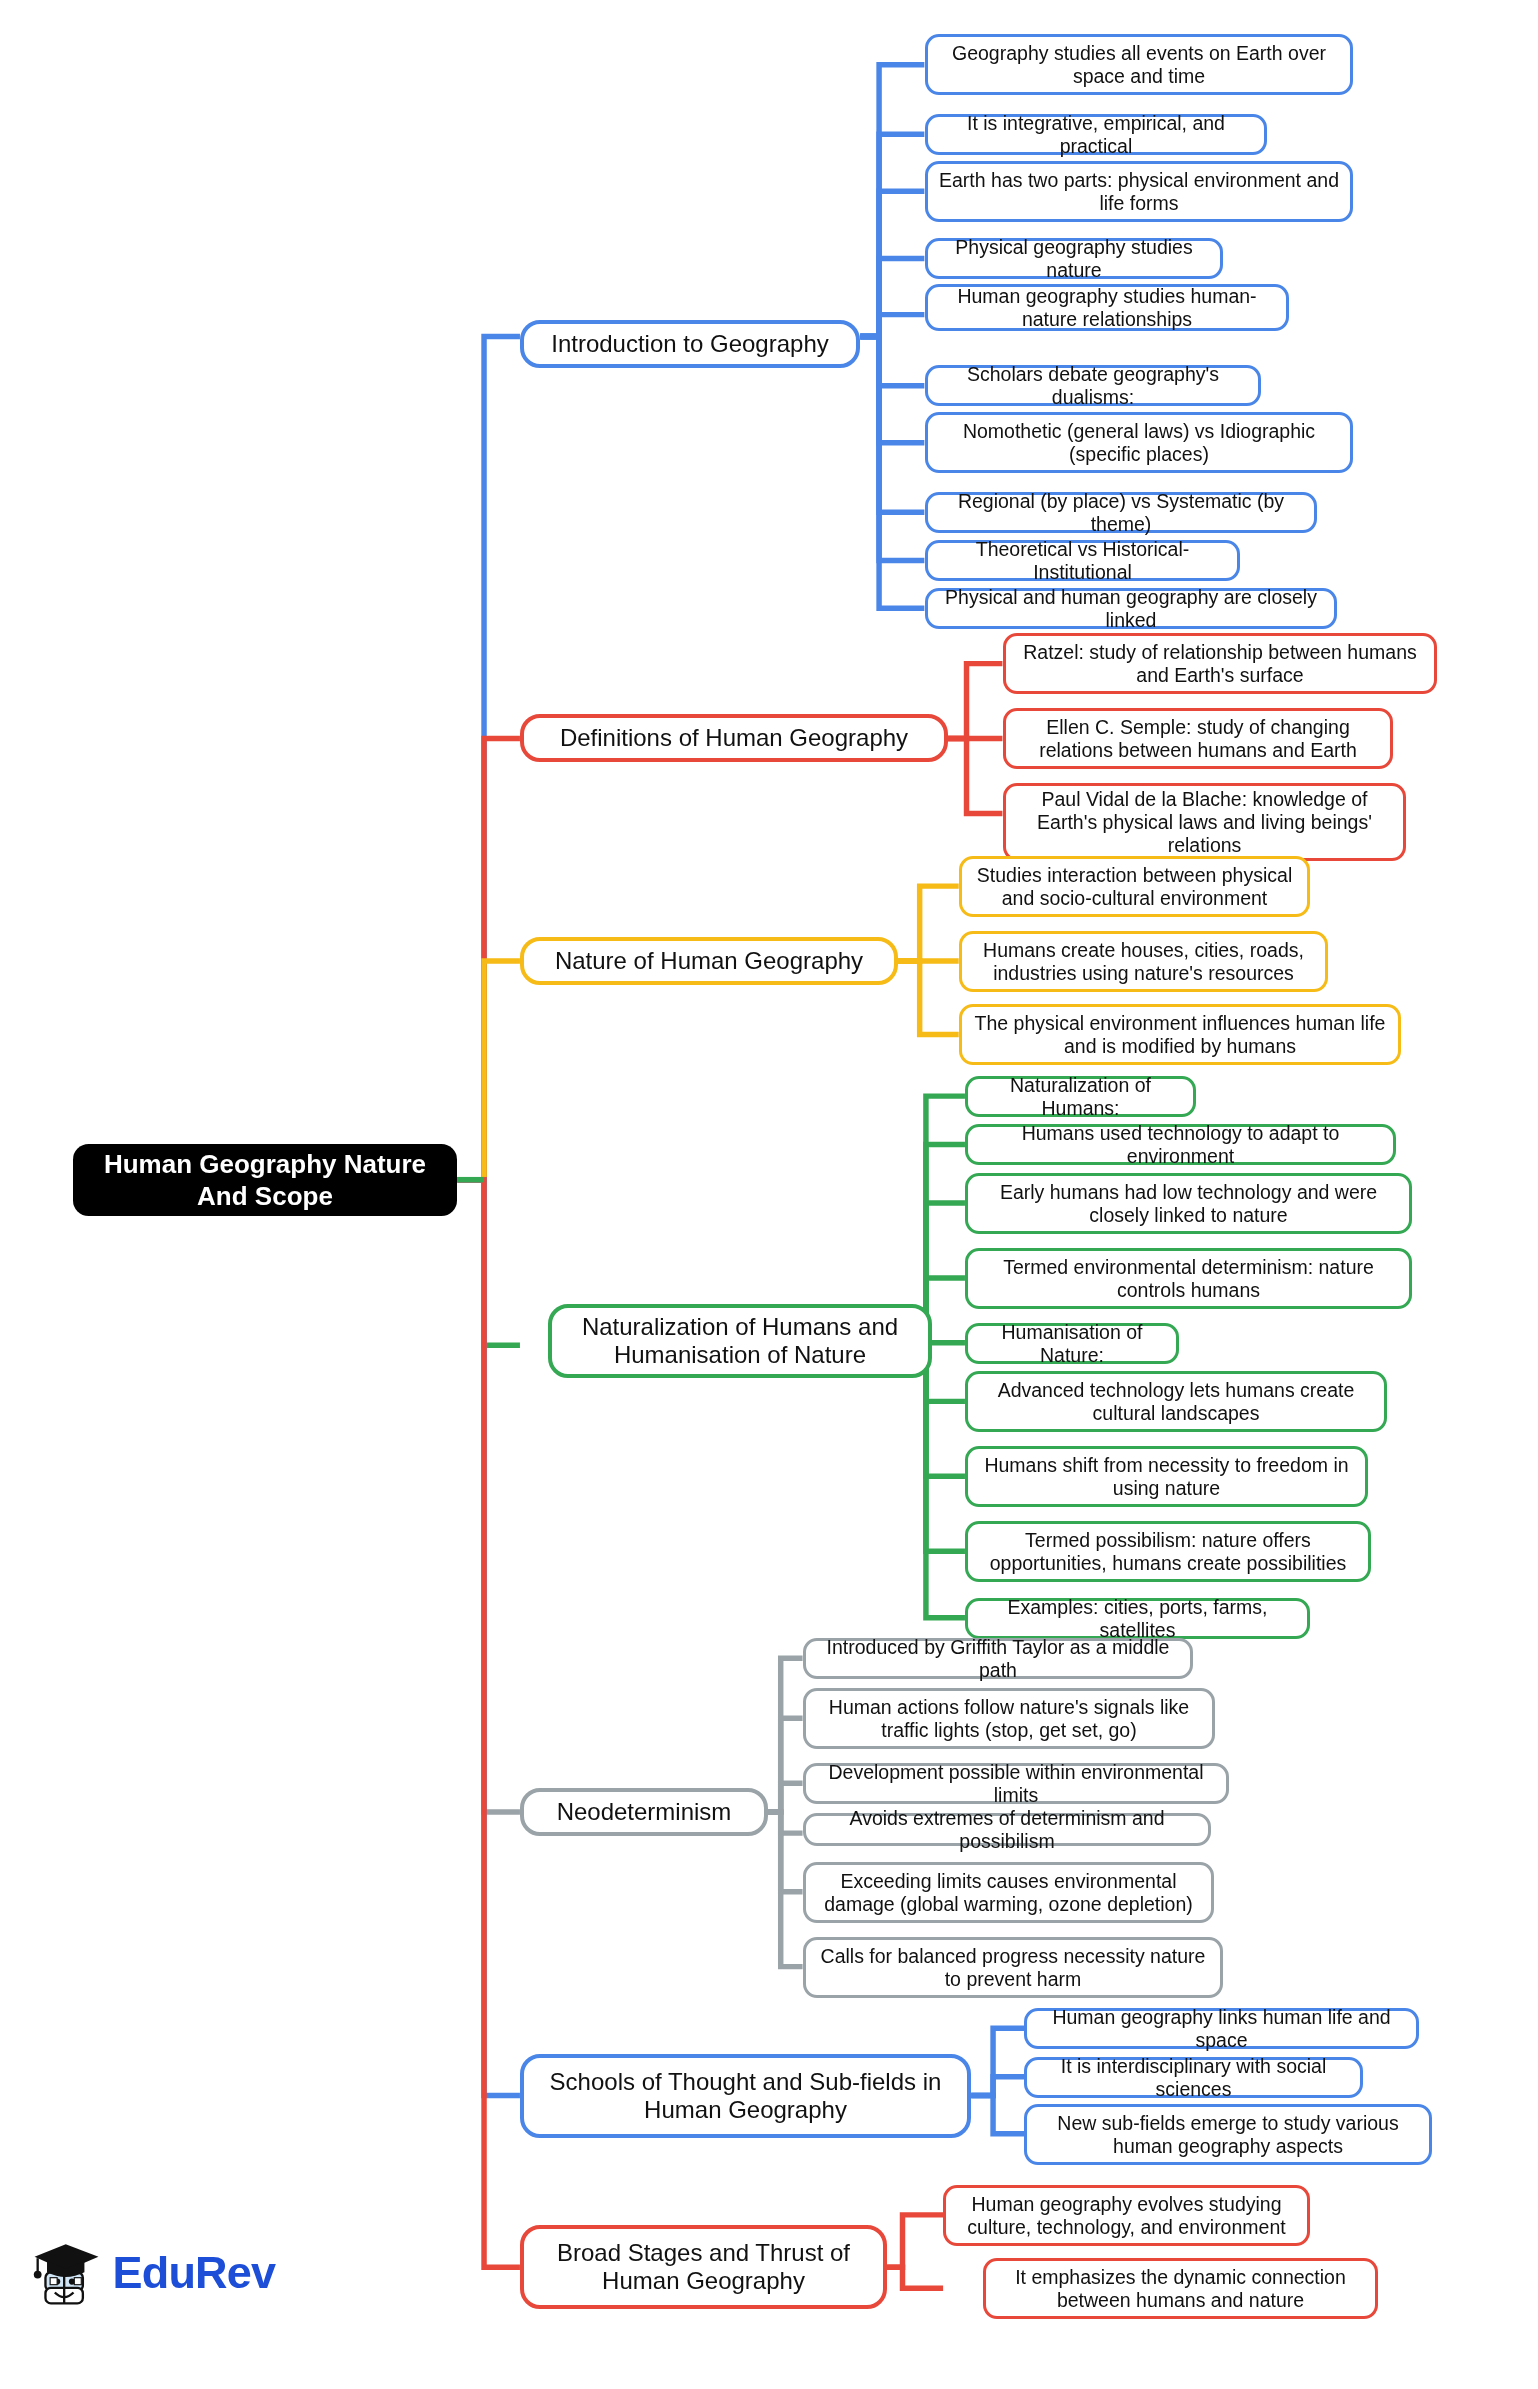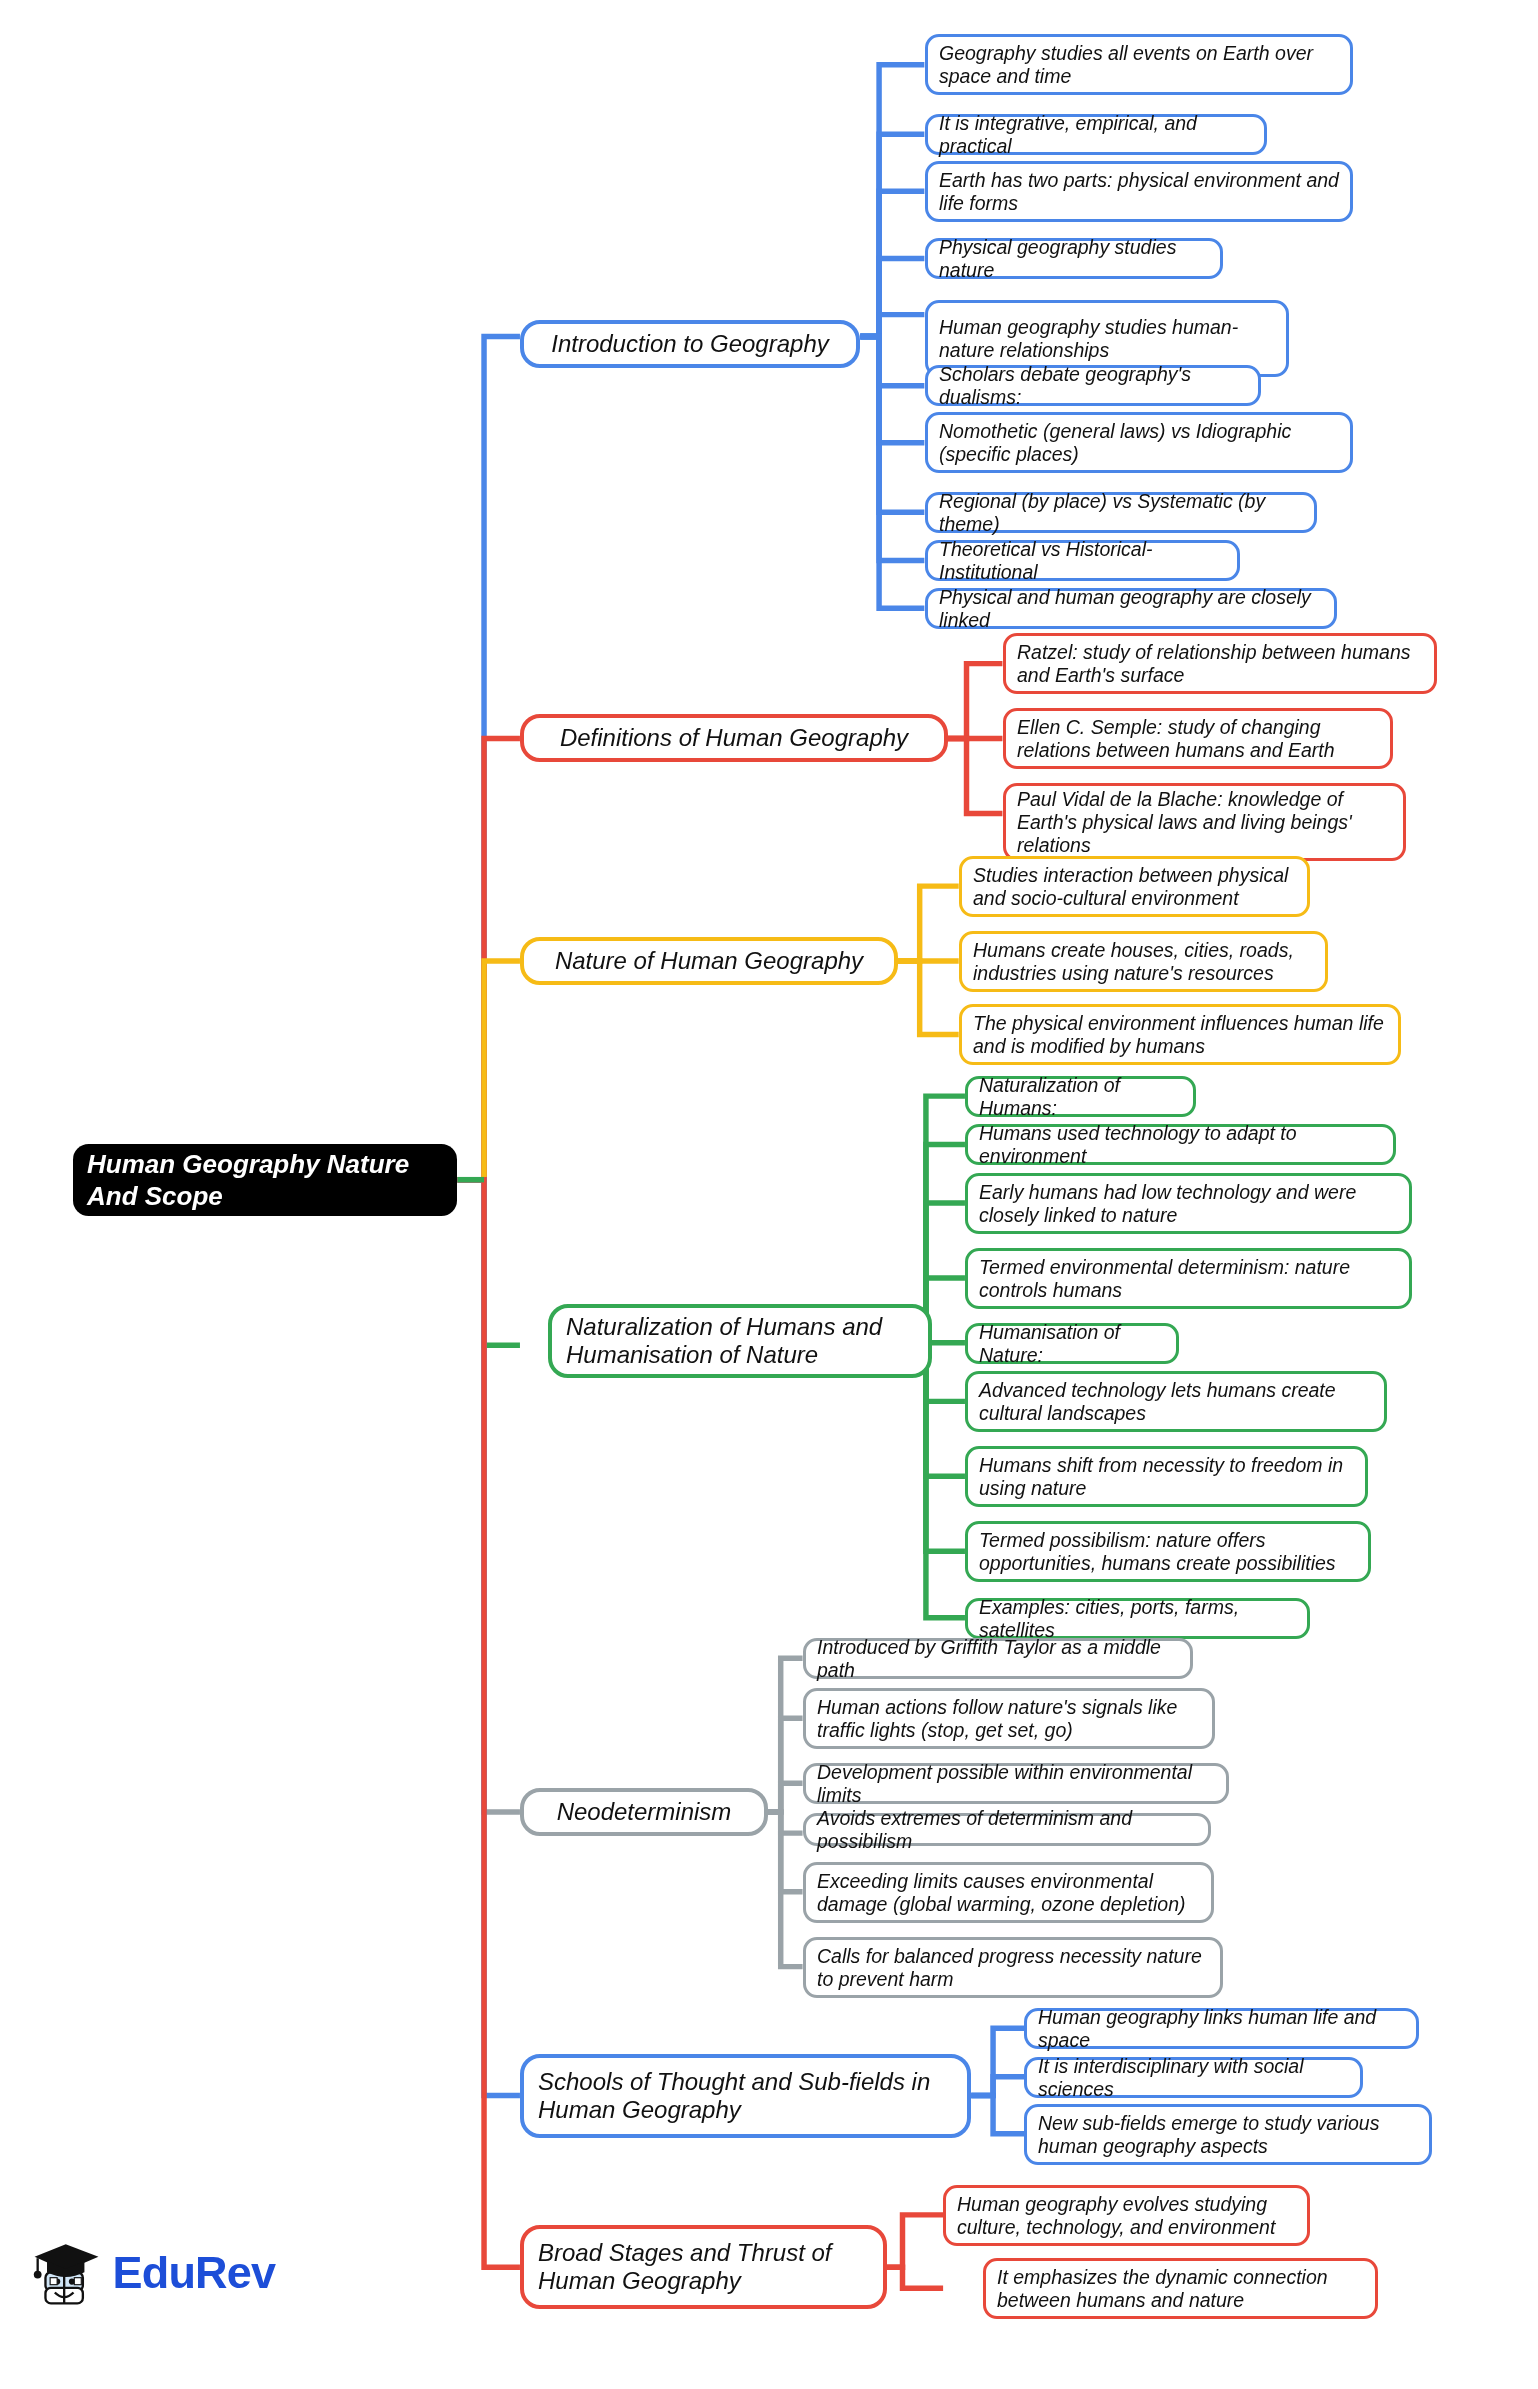--- a/index.html
+++ b/index.html
@@ -19,29 +19,28 @@
     left:0; top:0;
     width:1538px; height:2389px;
     pointer-events:none;
   }
   .node{
     position:absolute;
     box-sizing:border-box;
     display:flex;
     align-items:center;
     justify-content:center;
-    text-align:left;
+    text-align:center;
     background:#ffffff;
     border-style:solid;
     border-width:4.7px;
     border-radius:17px;
     color:#111111;
     line-height:1.18;
     padding:3.1px 11px;
-    font-style:italic;
   }
   .root{
     background:#000000;
     border:none;
     border-radius:15.6px;
     color:#ffffff;
     font-weight:bold;
     font-size:26px;
     line-height:1.25;
     padding:7.8px 14px;
@@ -131,21 +130,21 @@
     </svg>
 
   <div class="node root" id="root-node" style="left: 73px; top: 1144px; width: 384px; height: 72px;">Human Geography Nature And Scope</div>
 
   <div id="nodes-layer">
       <div class="node branch c-blue" style="left: 520px; top: 320px; width: 340px; height: 48px;">Introduction to Geography</div>
       <div class="node leaf c-blue" style="left: 925px; top: 34px; width: 428px; height: 61px;">Geography studies all events on Earth over space and time</div>
       <div class="node leaf c-blue" style="left: 925px; top: 114px; width: 342px; height: 41px;">It is integrative, empirical, and practical</div>
       <div class="node leaf c-blue" style="left: 925px; top: 161px; width: 428px; height: 61px;">Earth has two parts: physical environment and life forms</div>
       <div class="node leaf c-blue" style="left: 925px; top: 238px; width: 298px; height: 41px;">Physical geography studies nature</div>
-      <div class="node leaf c-blue" style="left: 925px; top: 300px; width: 364px; height: 77px;">Human geography studies human-nature relationships</div>
+      <div class="node leaf c-blue" style="left: 925px; top: 284px; width: 364px; height: 47px;">Human geography studies human-nature relationships</div>
       <div class="node leaf c-blue" style="left: 925px; top: 365px; width: 336px; height: 41px;">Scholars debate geography's dualisms:</div>
       <div class="node leaf c-blue" style="left: 925px; top: 412px; width: 428px; height: 61px;">Nomothetic (general laws) vs Idiographic (specific places)</div>
       <div class="node leaf c-blue" style="left: 925px; top: 492px; width: 392px; height: 41px;">Regional (by place) vs Systematic (by theme)</div>
       <div class="node leaf c-blue" style="left: 925px; top: 540px; width: 315px; height: 41px;">Theoretical vs Historical-Institutional</div>
       <div class="node leaf c-blue" style="left: 925px; top: 588px; width: 412px; height: 41px;">Physical and human geography are closely linked</div>
       <div class="node branch c-red" style="left: 520px; top: 714px; width: 428px; height: 48px;">Definitions of Human Geography</div>
       <div class="node leaf c-red" style="left: 1003px; top: 633px; width: 434px; height: 61px;">Ratzel: study of relationship between humans and Earth's surface</div>
       <div class="node leaf c-red" style="left: 1003px; top: 708px; width: 390px; height: 61px;">Ellen C. Semple: study of changing relations between humans and Earth</div>
       <div class="node leaf c-red" style="left: 1003px; top: 783px; width: 403px; height: 78px;">Paul Vidal de la Blache: knowledge of Earth's physical laws and living beings' relations</div>
       <div class="node branch c-yellow" style="left: 520px; top: 937px; width: 378px; height: 48px;">Nature of Human Geography</div>

